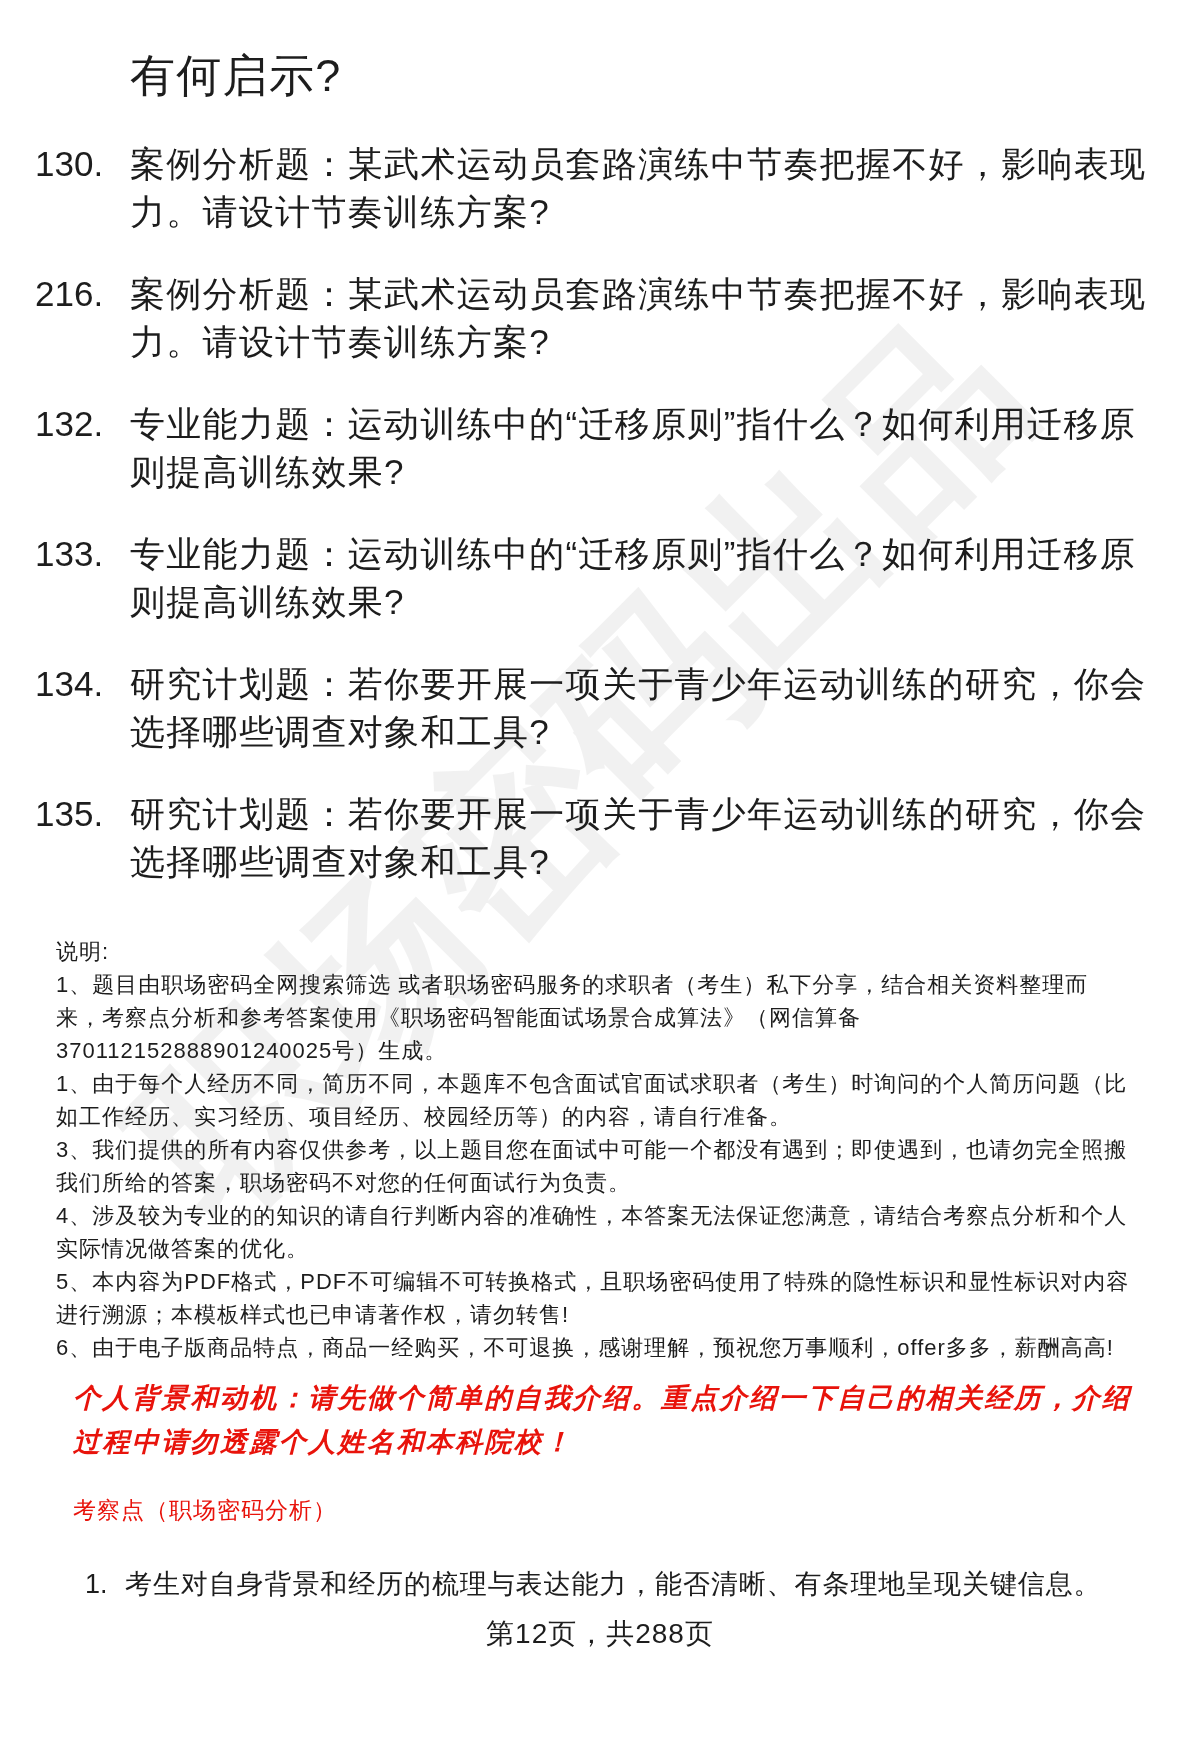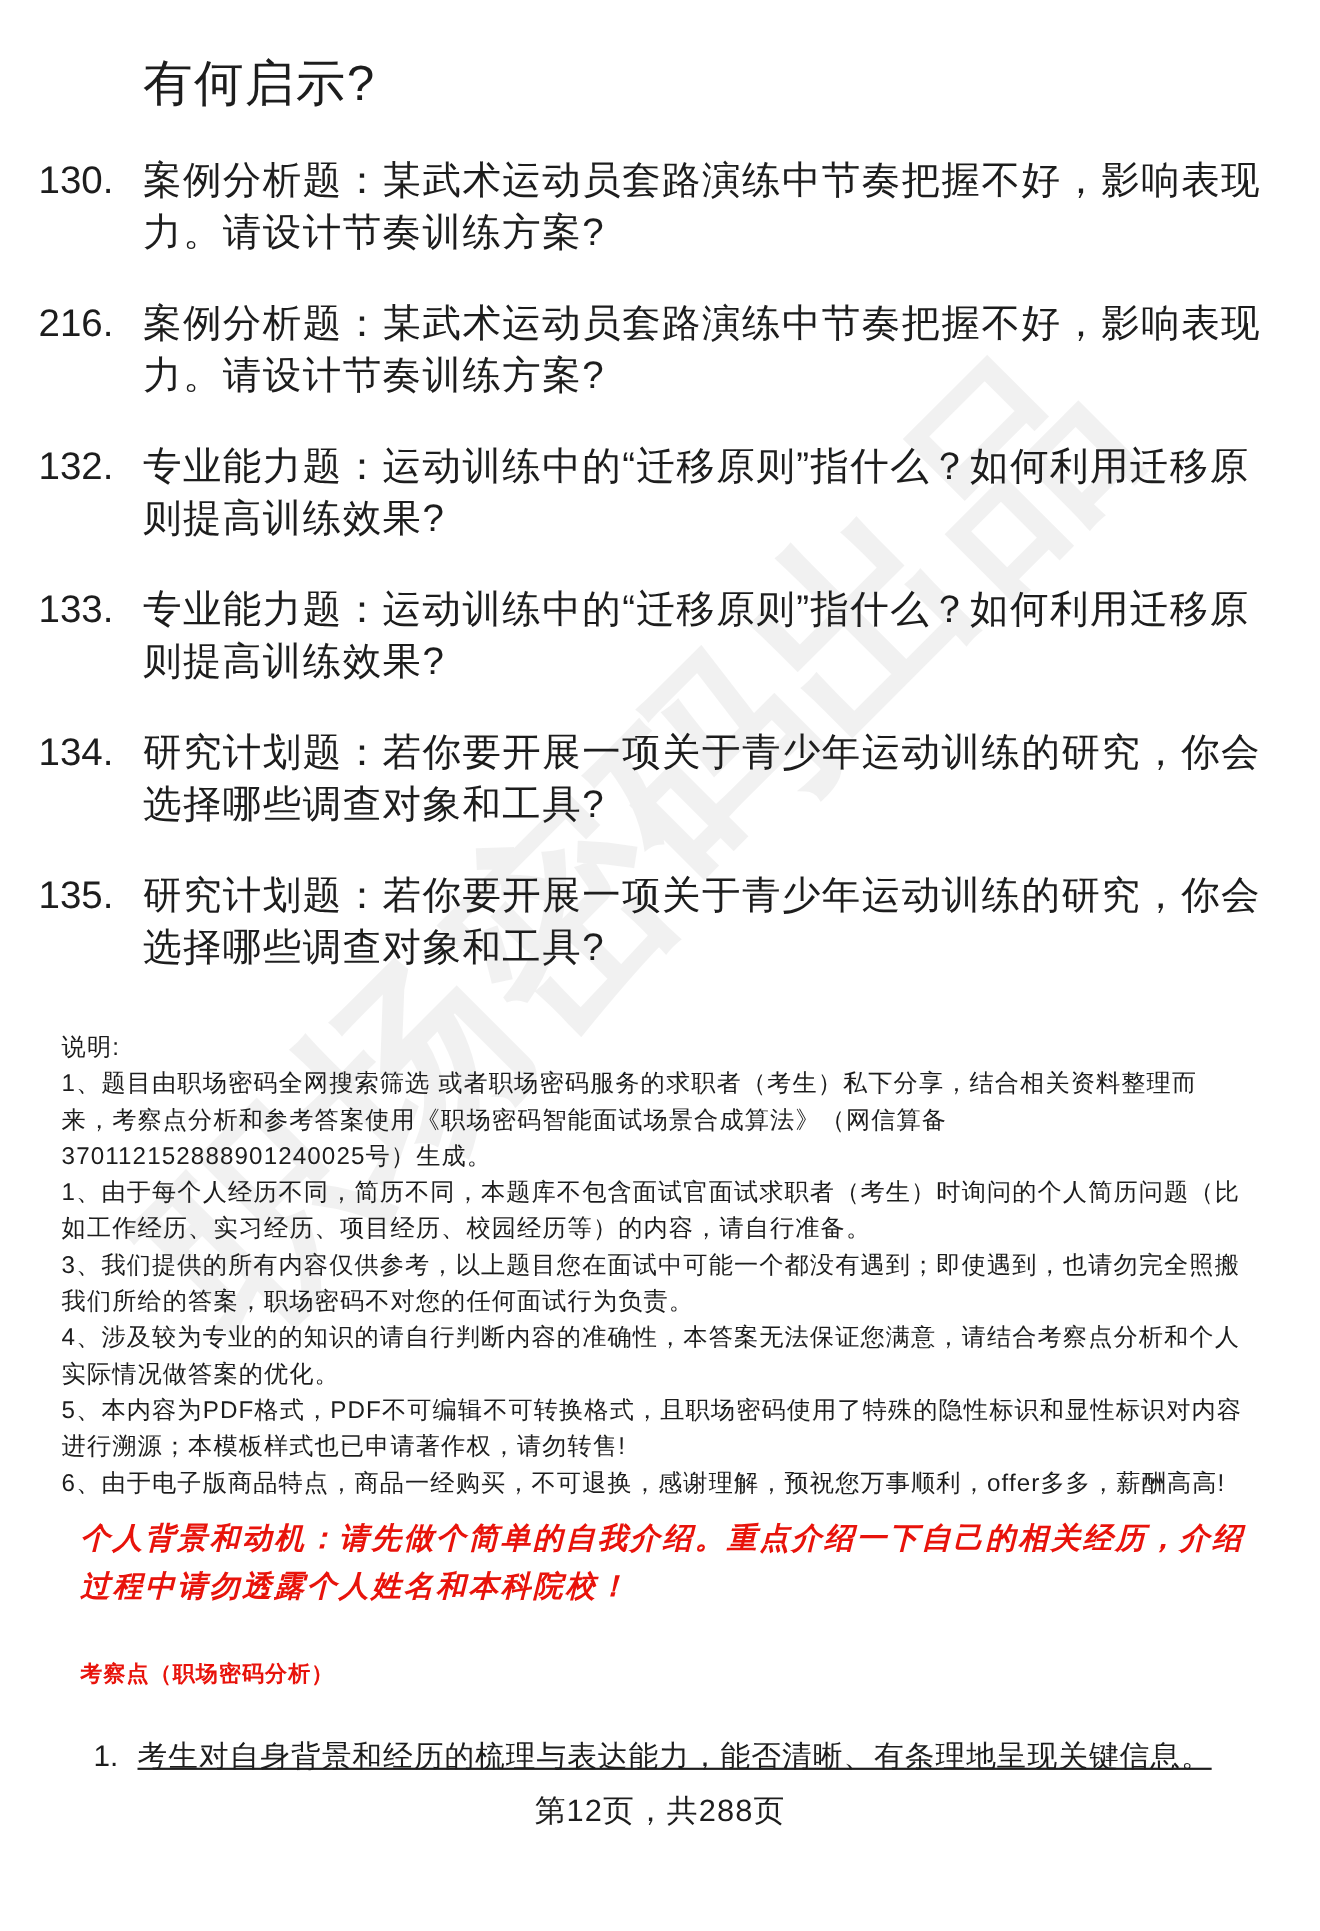--- a/index.html
+++ b/index.html
@@ -44,31 +44,31 @@
   }
   .note-title{}
   .note-item{}
   .highlight{
     margin-top:12px;margin-left:73px;width:1062px;
     font-size:27px;font-weight:700;line-height:44px;letter-spacing:2.4px;
     color:var(--accent-red,#e8130b);
     font-style:italic;
   }
   .section-heading{
-    margin-top:36px;margin-left:73px;
-    font-size:20px;font-weight:700;line-height:44px;letter-spacing:1px;
+    margin-top:24px;margin-left:73px;
+    font-size:23px;font-weight:400;line-height:44px;letter-spacing:1px;
     color:var(--accent-red,#e8130b);
   }
   .point{
     display:flex;align-items:flex-start;
     margin-top:22px;padding-left:85px;
     font-size:27px;line-height:60px;
   }
   .pt-num{flex:0 0 40px;}
-  .pt-text{width:1012px;letter-spacing:0.9px;text-decoration:underline;}
+  .pt-text{width:1012px;letter-spacing:0.9px;}
   .footer{
     margin-top:0;
     text-align:center;
     font-size:28px;line-height:40px;letter-spacing:1px;
   }
 </style>
 </head>
 <body>
 
 <div class="page">

